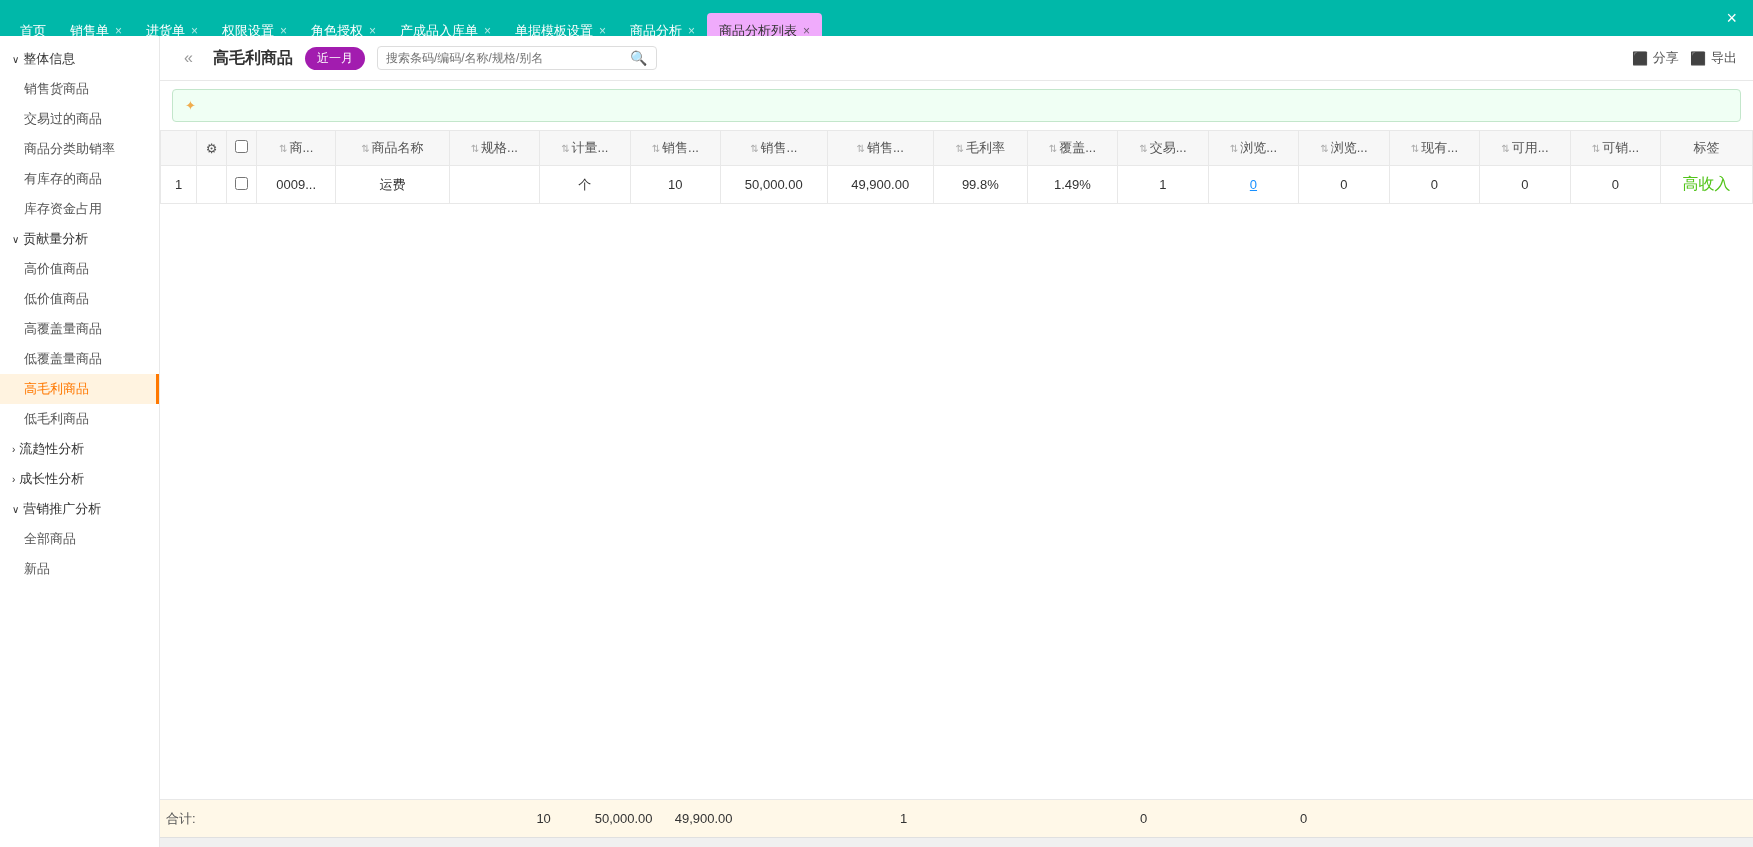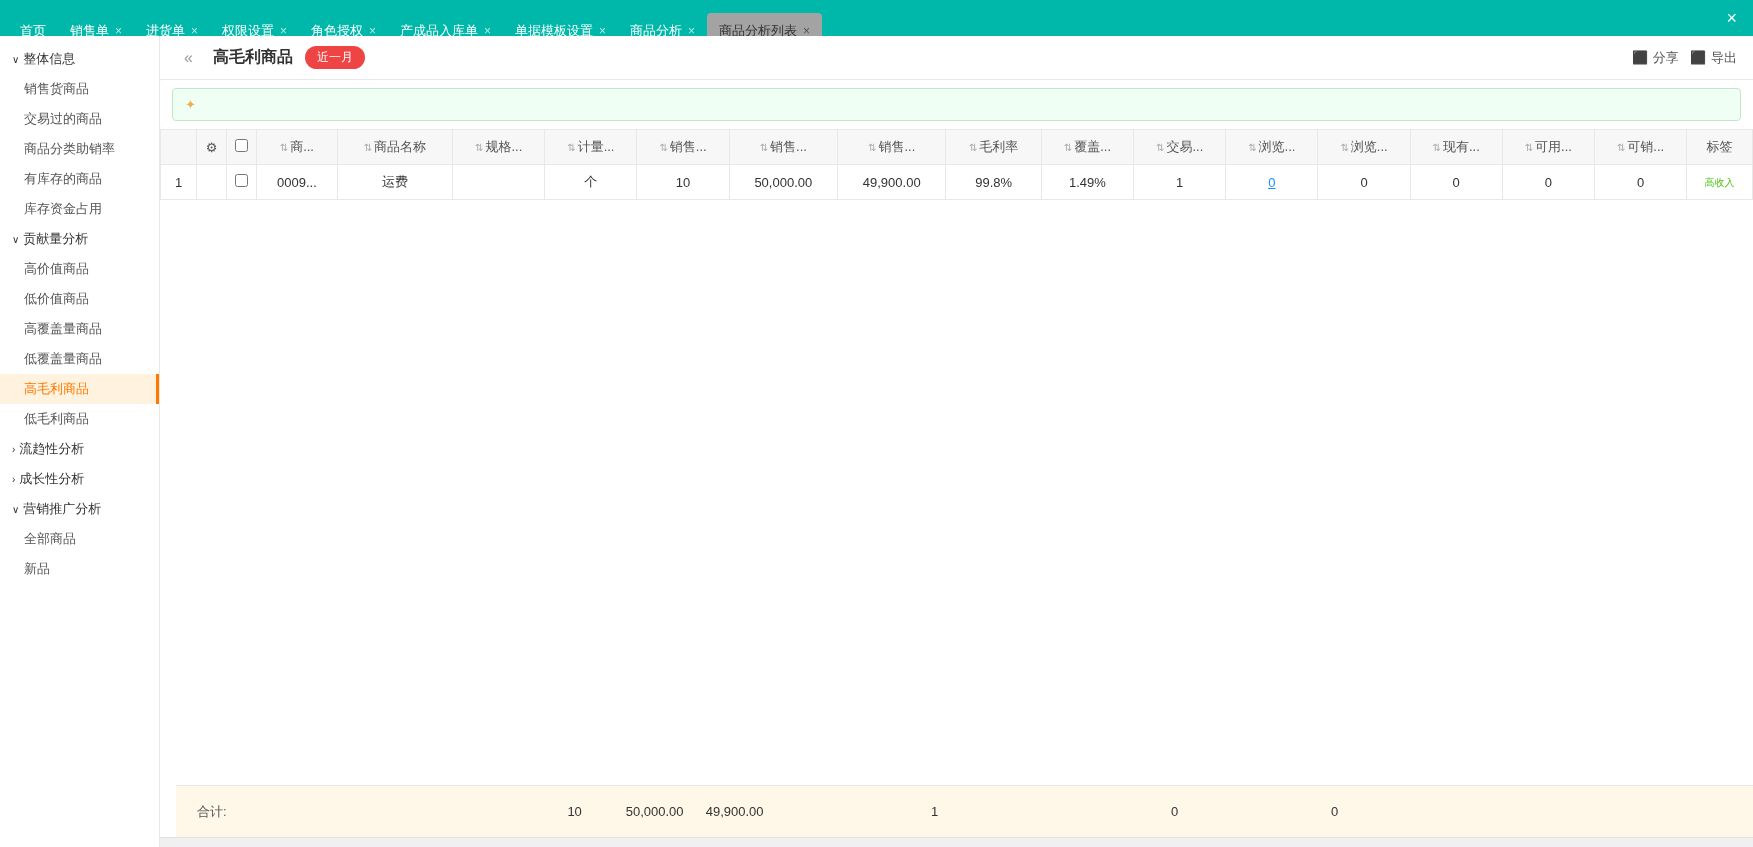--- a/index.html
+++ b/index.html
@@ -20,21 +20,21 @@
       height: 36px;
       display: flex;
       align-items: center;
       cursor: pointer;
       white-space: nowrap;
       font-size: 13px;
       color: white;
       margin-top: 25px;
     }
     .top-nav .nav-item.active {
-      background: #a3a3a3;
+      background: #f0abfc;
       color: #333;
       border-radius: 4px 4px 0 0;
     }
     .top-nav .nav-item .close-x {
       margin-left: 6px;
       font-size: 12px;
       opacity: 0.7;
     }
     .top-nav .nav-close-all {
       margin-left: auto;
@@ -101,21 +101,21 @@
       padding: 10px 16px;
       border-bottom: 1px solid #e8e8e8;
       gap: 12px;
     }
     .content-title {
       font-size: 16px;
       font-weight: 600;
       color: #333;
     }
     .time-filter-btn {
-      background: #ef4444;
+      background: #a21caf;
       color: white;
       border: none;
       border-radius: 12px;
       padding: 3px 12px;
       font-size: 12px;
       cursor: pointer;
     }
     .search-box {
       display: flex;
       align-items: center;
@@ -206,36 +206,35 @@
     .sort-icon { font-size: 10px; color: #aaa; }
     tbody tr td {
       border: 1px solid #e8e8e8;
       padding: 8px 6px;
       text-align: center;
       color: #333;
       white-space: nowrap;
     }
     .tag-high-income {
       color: #52c41a;
-      font-size: 10px;
+      font-size: 16px;
     }
 
     
     .footer-total {
       background: #fff8e8;
       border-top: 1px solid #e8e8e8;
-      padding: 8px 21px;
+      padding: 8px 6px;
       display: flex;
       align-items: center;
       gap: 8px;
       font-size: 13px;
       color: #333;
-      height: 52px;
+      height: 38px;
       flex-shrink: 0;
-      margin-left: 16px;
     }
     .footer-total .total-label { color: #555; }
     .footer-cells {
       display: flex;
       gap: 0;
       flex: 1;
     }
     .footer-cell {
       padding: 0 6px;
       text-align: center;
@@ -290,20 +289,24 @@
       <div class="sidebar-item">全部商品</div>
       <div class="sidebar-item">新品</div>
     </div>
 
   <div class="content-area">
 
     <div class="content-header">
       <button class="collapse-btn">«</button>
       <span class="content-title">高毛利商品</span>
       <button class="time-filter-btn">近一月</button>
+      <div class="search-box">
+        <input type="text" placeholder="搜索条码/编码/名称/规格/别名" style="">
+        <span class="search-icon">🔍</span>
+      </div>
       <div class="header-right">
         <div class="header-btn">
           <span>⬛</span>
           <span>分享</span>
         </div>
         <div class="header-btn">
           <span>⬛</span>
           <span>导出</span>
         </div>
       </div>

